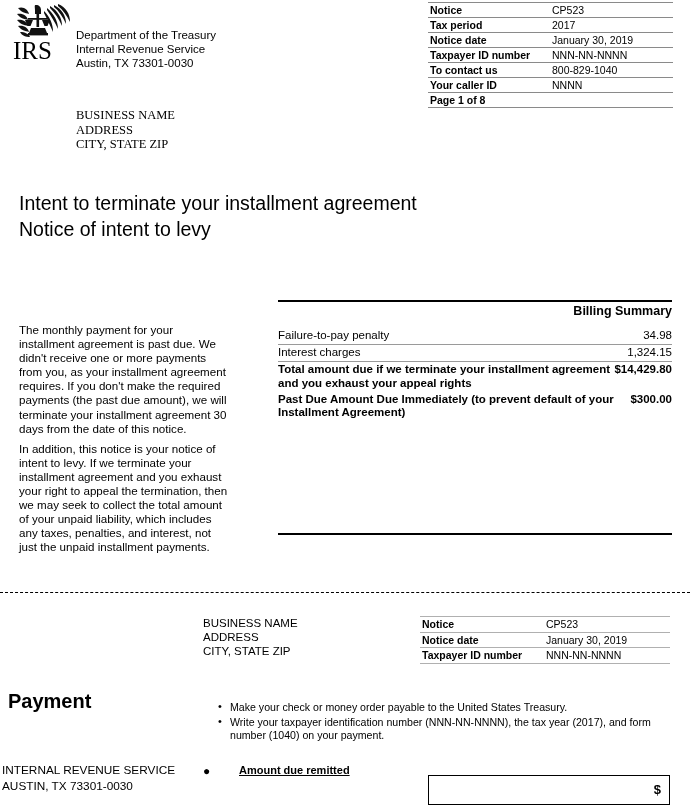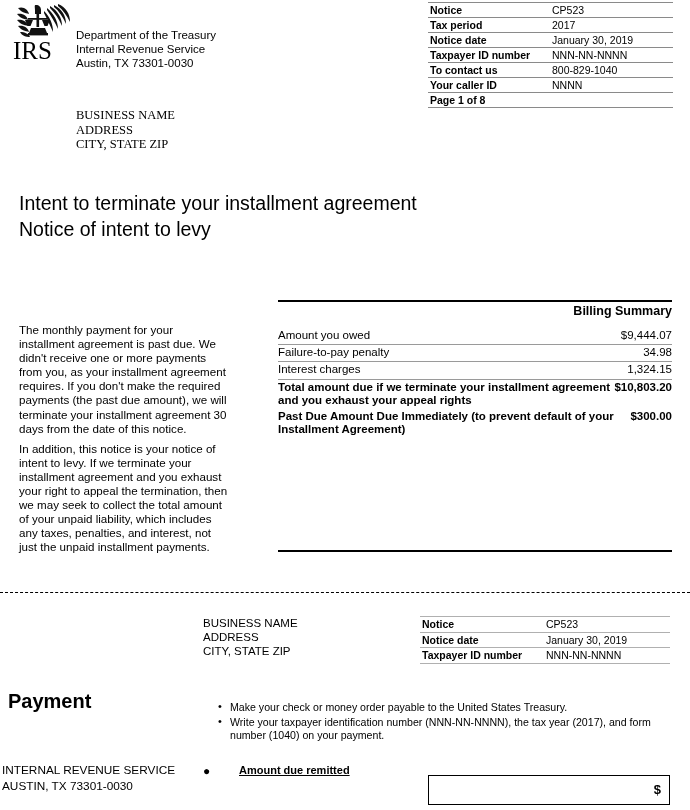--- a/index.html
+++ b/index.html
@@ -289,35 +289,31 @@
 <div class="abs" id="body-column">
   <p>The monthly payment for your installment agreement is past due. We didn't receive one or more payments from you, as your installment agreement requires. If you don't make the required payments (the past due amount), we will terminate your installment agreement 30 days from the date of this notice.</p>
   <p>In addition, this notice is your notice of intent to levy. If we terminate your installment agreement and you exhaust your right to appeal the termination, then we may seek to collect the total amount of your unpaid liability, which includes any taxes, penalties, and interest, not just the unpaid installment payments.</p>
 </div>
 
 <div class="abs" id="billing-summary">
   <div class="rule-thick"></div>
   <div id="billing-title">Billing Summary</div>
   <table id="billing-table">
     <tbody>
-        <tr class="ruled">
-      <td>Amount you owed</td>
-      <td class="amt">$9,444.07</td>
-    </tr>
     <tr class="ruled">
       <td>Failure-to-pay penalty</td>
       <td class="amt">34.98</td>
     </tr>
     <tr class="ruled">
       <td>Interest charges</td>
       <td class="amt">1,324.15</td>
     </tr>
     <tr class="bold">
       <td>Total amount due if we terminate your installment agreement and you exhaust your appeal rights</td>
-      <td class="amt">$10,803.20</td>
+      <td class="amt">$14,429.80</td>
     </tr>
     <tr class="bold">
       <td>Past Due Amount Due Immediately (to prevent default of your Installment Agreement)</td>
       <td class="amt">$300.00</td>
     </tr>
   </tbody>
     </table>
   <div id="billing-bottom-rule"></div>
 </div>
 

